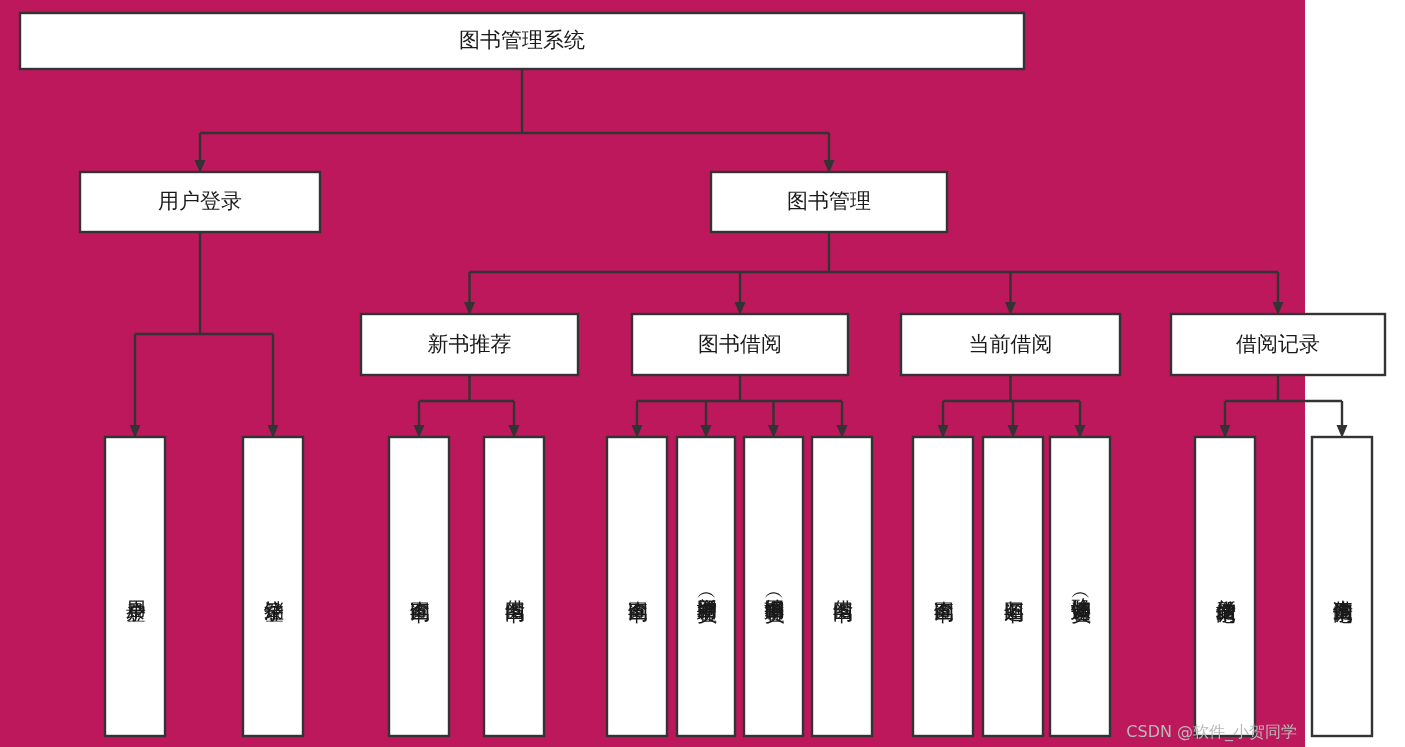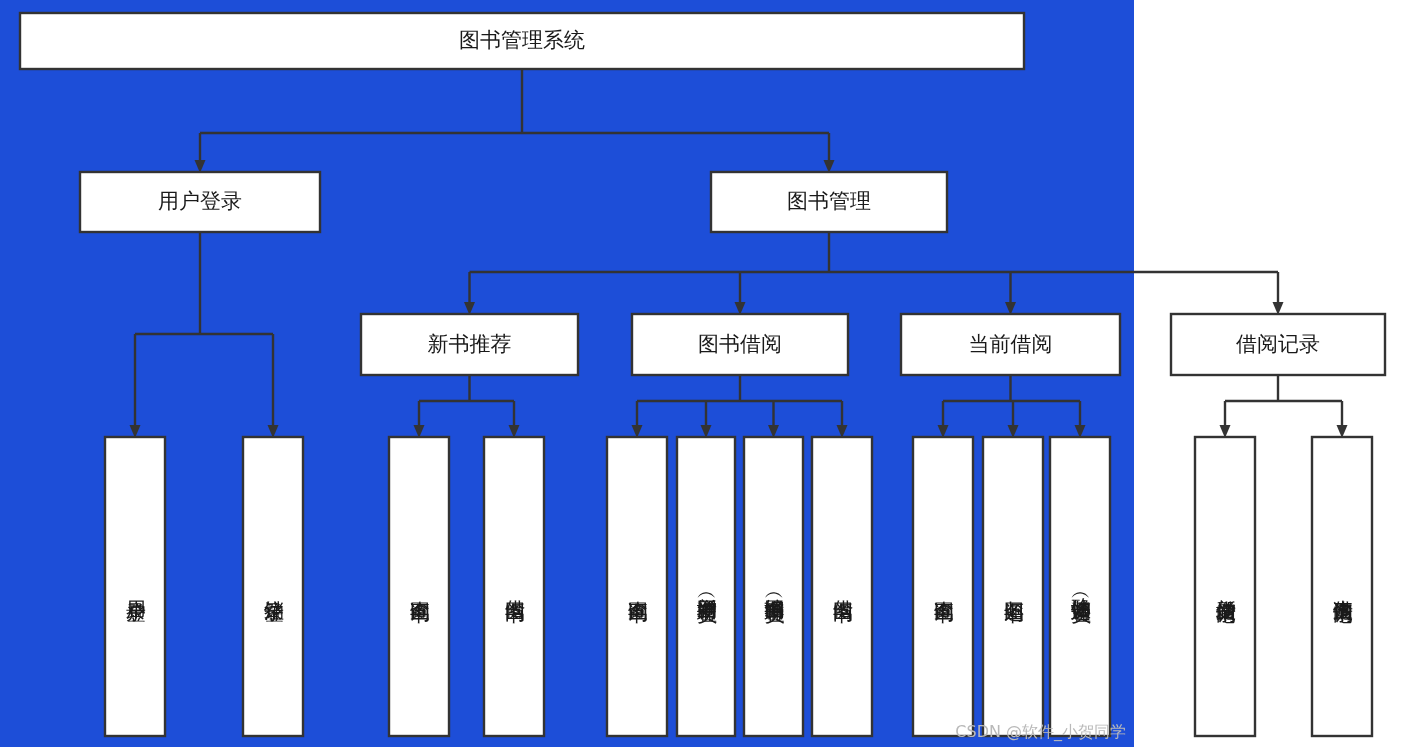--- a/index.html
+++ b/index.html
@@ -8,23 +8,23 @@
     background: #ffffff;
   }
   body {
     width: 1405px;
     height: 747px;
     font-family: "DejaVu Sans", "Liberation Sans", sans-serif;
     overflow: hidden;
   }
   #diagram-root {
     position: relative;
-    width: 1134px;
+    width: 1305px;
     height: 747px;
-    background: #1d4ed8;
+    background: #be185d;
   }
   svg#tree-svg {
     position: absolute;
     left: 0;
     top: 0;
     width: 1405px;
     height: 747px;
     display: block;
   }
   .node-box {

